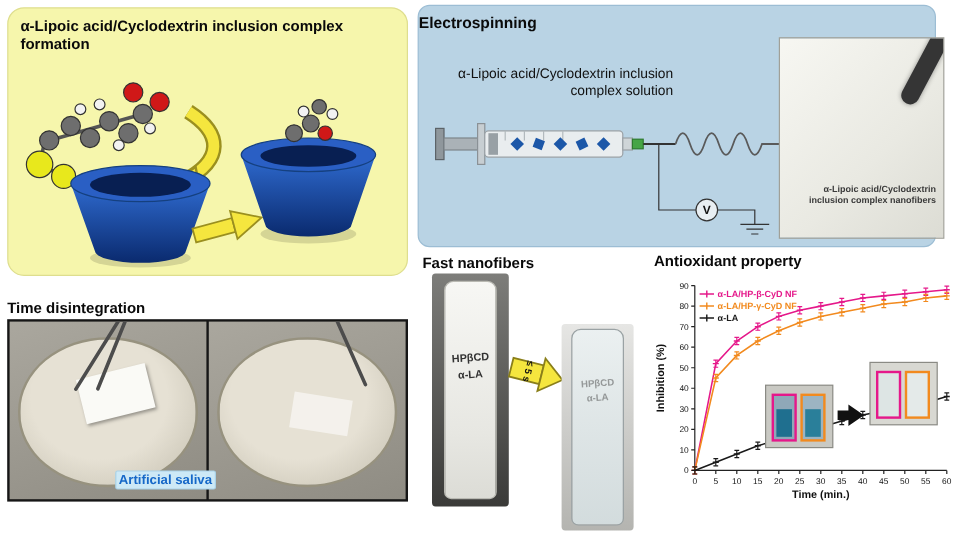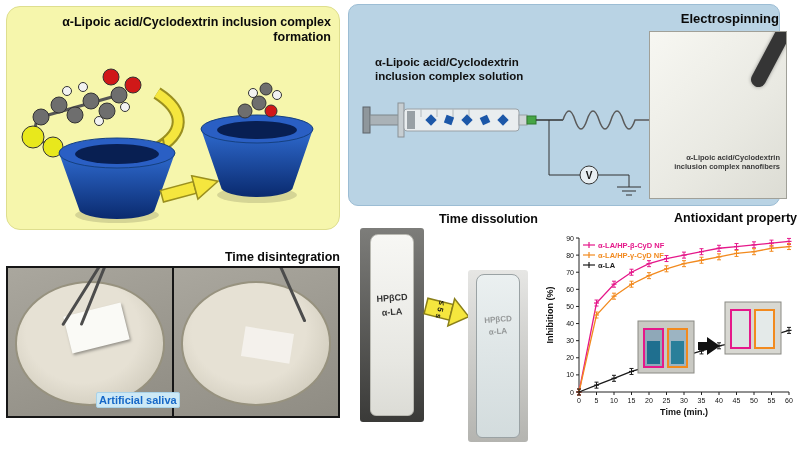--- a/index.html
+++ b/index.html
@@ -1,32 +1,32 @@
 <!DOCTYPE html>
 <html><head>
 <meta charset="utf-8">
 <style>
   *{box-sizing:border-box}
   html,body{margin:0;padding:0}
   body{width:800px;height:450px;position:relative;background:#ffffff;
        font-family:"Liberation Sans",sans-serif;overflow:hidden;color:#111}
   .abs{position:absolute}
-  .ptitle{font-weight:bold;color:#0a0a0a;text-align:right;line-height:1.2}
+  .ptitle{font-weight:bold;color:#0a0a0a;text-align:left;line-height:1.2}
 
   
   #panel-formation{left:6px;top:6px;width:334px;height:224px;background:#f6f6ac;
       border:1px solid #dede8e;border-radius:14px}
   #formation-title{left:10px;top:8px;width:314px;font-size:12.5px}
 
   
   #panel-espin{left:348px;top:4px;width:432px;height:202px;background:#b9d3e4;
       border:1px solid #9cbdd4;border-radius:10px}
   #espin-title{left:0;top:6px;width:100%;font-size:13px}
-  #solution-label{left:26px;top:50px;width:186px;font-size:11.5px;font-weight:bold;
-      text-align:left;line-height:1.25}
+  #solution-label{left:26px;top:50px;width:186px;font-size:11.5px;font-weight:normal;
+      text-align:right;line-height:1.25}
   #nanofiber-photo{left:300px;top:26px;width:138px;height:168px;
       background:linear-gradient(135deg,#f7f7f2 0%,#e9e9e2 60%,#dcdcd4 100%);
       border:1px solid #a0a098;overflow:hidden}
   #spatula{position:absolute;right:8px;top:-8px;width:15px;height:66px;background:#353535;
       border-radius:8px;transform:rotate(28deg);box-shadow:0 0 4px rgba(0,0,0,.4)}
   #nanofiber-label{position:absolute;left:6px;right:6px;bottom:26px;font-size:7.5px;
       font-weight:bold;color:#3a3a3a;text-align:right;line-height:1.3}
 
   
   #disint-title{left:6px;top:250px;width:334px;font-size:12.5px}
@@ -192,21 +192,21 @@
       <div class="tweezer" style="left:52%;top:-8%;transform:rotate(22deg)"></div>
     </div>
     <div class="petri">
       <div class="dish"></div>
       <div class="film-right"></div>
       <div class="tweezer" style="left:70%;top:-10%;transform:rotate(-24deg)"></div>
     </div>
   </div>
   <div class="abs" id="saliva-label">Artificial saliva</div>
 
-  <div class="abs ptitle" id="dissol-title">Time dissolution</div>
+  <div class="abs ptitle" id="dissol-title">Fast nanofibers</div>
   <div class="abs" id="vial-left">
     <div class="vial">
       <div class="vial-text" style="top:58px">HPβCD</div>
       <div class="vial-text" style="top:72px">α-LA</div>
     </div>
   </div>
 
   <svg class="abs" style="left:420px;top:288px" width="56" height="50" viewBox="0 0 56 50">
     <g transform="translate(6,18) rotate(14)">
       <rect x="0" y="-8" width="26" height="16" fill="#f5e63e" stroke="#8a7f1a" stroke-width="1.5"></rect>

